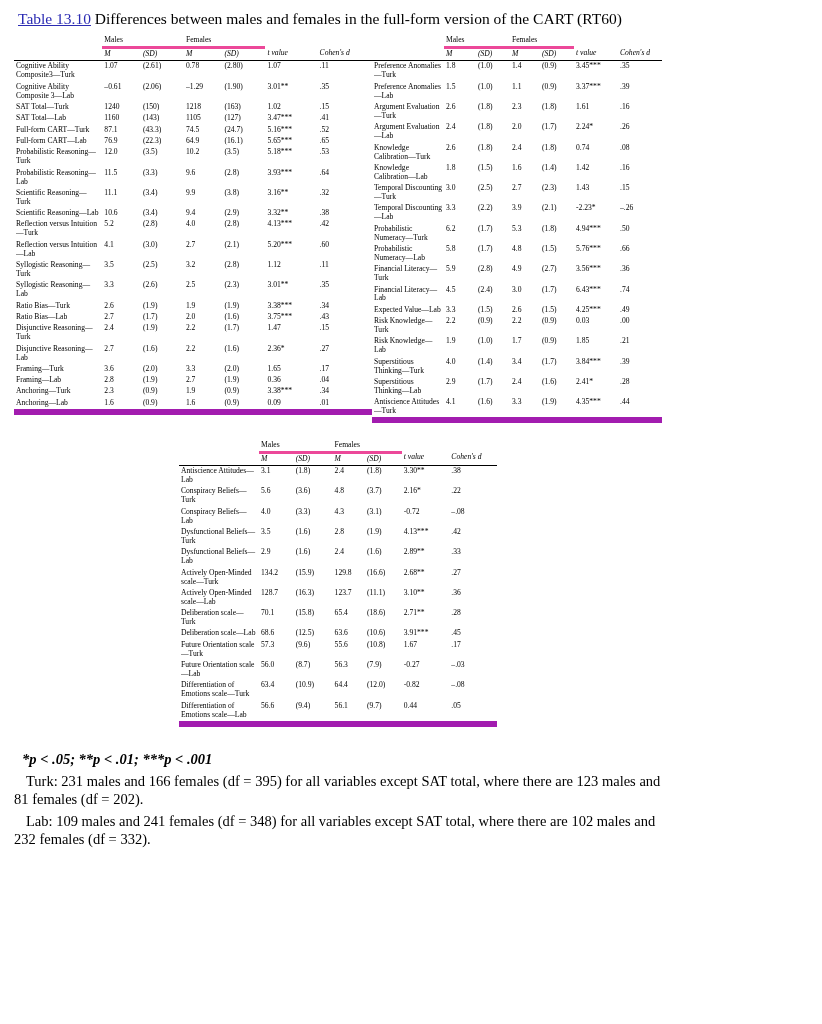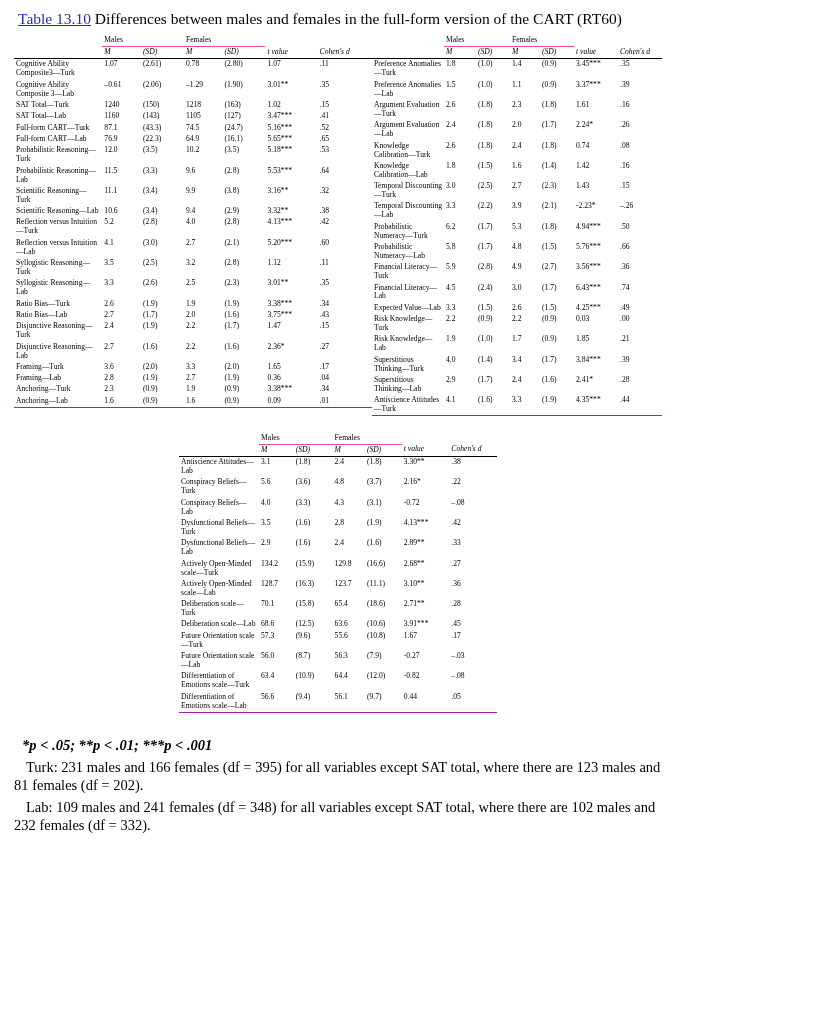--- a/index.html
+++ b/index.html
@@ -44,34 +44,34 @@
   }
   table.stat td, table.stat th {
     padding: 1.2px 2px;
     vertical-align: top;
     font-weight: normal;
     text-align: left;
     line-height: 1.18;
   }
   
   .grp-rule {
-    border-bottom: 1px solid #ec4899;
+    border-bottom: 3px solid #ec4899;
   }
   .hdr-top td {
     text-align: center;
     font-size: 7.6px;
     padding-bottom: 0px;
   }
   .hdr-sub td {
     font-style: italic;
     font-size: 7.6px;
     padding-top: 0px;
     padding-bottom: 2px;
   }
-  .botrule td { border-bottom: 1px solid #a21caf; }
+  .botrule td { border-bottom: 6px solid #a21caf; }
   .subrule td { border-bottom: 1px solid #000; }
   .rowlabel {
     font-size: 7.6px;
     line-height: 1.16;
     padding-right: 3px;
   }
   .num { font-variant-numeric: tabular-nums; }
   .t1 { width: 396px; }
   .t1 col.c0 { width: 78px; }
   .t1 col.c1 { width: 34px; }
@@ -224,21 +224,21 @@
             <td class="num">(3.5)</td>
             <td class="num">5.18***</td>
             <td class="num">.53</td>
           </tr>
           <tr>
             <td class="rowlabel">Probabilistic Reasoning—Lab</td>
             <td class="num">11.5</td>
             <td class="num">(3.3)</td>
             <td class="num">9.6</td>
             <td class="num">(2.8)</td>
-            <td class="num">5.53***</td>
+            <td class="num">3.93***</td>
             <td class="num">.64</td>
           </tr>
           <tr>
             <td class="rowlabel">Scientific Reasoning—Turk</td>
             <td class="num">11.1</td>
             <td class="num">(3.4)</td>
             <td class="num">9.9</td>
             <td class="num">(3.8)</td>
             <td class="num">3.16**</td>
             <td class="num">.32</td>

